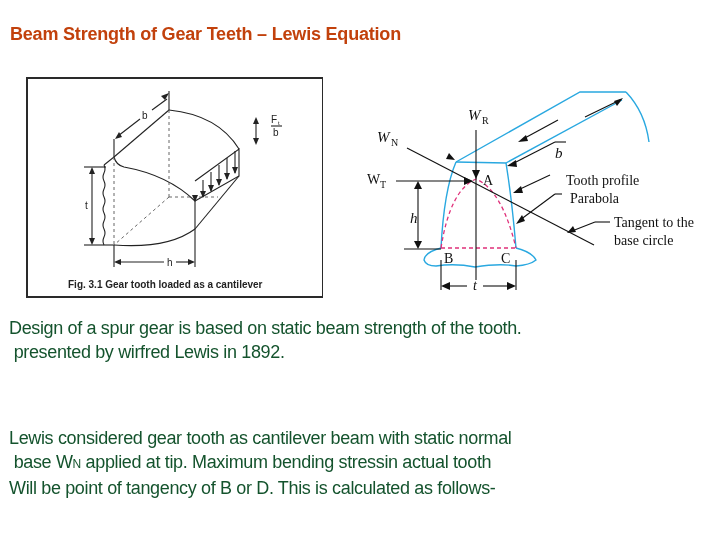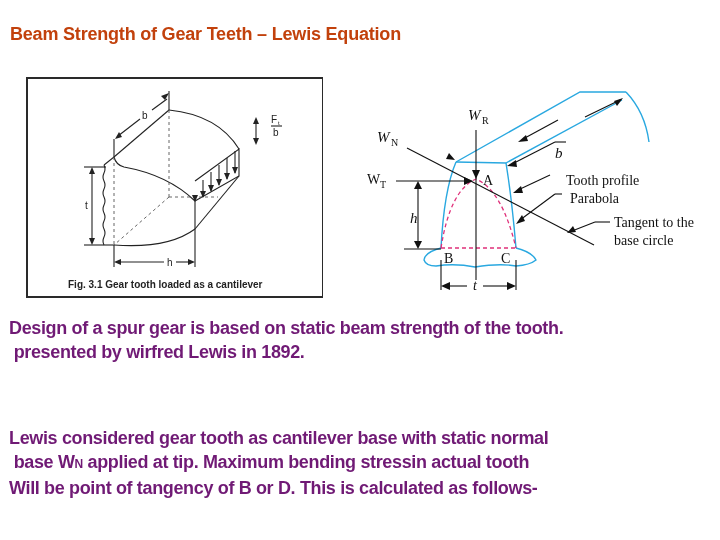--- a/index.html
+++ b/index.html
@@ -2,21 +2,21 @@
 <html><head>
 <meta charset="utf-8">
 <style>
   html, body { margin:0; padding:0; background:#ffffff; }
   body { width:720px; height:540px; position:relative; overflow:hidden; font-family:"Liberation Sans", sans-serif; }
   .title { position:absolute; left:10px; top:24px; font-size:18px; font-weight:bold; color:#c2410c; letter-spacing:-0.2px; white-space:nowrap; }
   .fig-left { position:absolute; left:26px; top:77px; width:297px; height:221px; box-sizing:border-box; border:2px solid #2a2a2a; border-right-width:1.5px; background:#fff; }
   .fig-left svg { position:absolute; left:0; top:0; }
   .fig-caption { position:absolute; left:40px; top:200px; font-size:10px; font-weight:bold; color:#222; white-space:nowrap; }
   .fig-right { position:absolute; left:340px; top:90px; width:380px; height:220px; }
-  .para { position:absolute; left:9px; font-size:18px; font-weight:bold; color:#701a75; line-height:24px; letter-spacing:-0.35px; white-space:pre; }
+  .para { position:absolute; left:9px; font-size:18px; font-weight:normal; color:#14532d; line-height:24px; letter-spacing:-0.35px; white-space:pre; }
   .p1 { top:316px; }
   .p2 { top:426px; }
   .sub-n { font-size:12px; }
 </style>
 </head>
 <body>
 
 <div class="title">Beam Strength of Gear Teeth – Lewis Equation</div>
 
 <div class="fig-left">
@@ -158,13 +158,13 @@
       <text x="226" y="95" font-size="14">Tooth profile</text>
       <text x="230" y="113" font-size="14">Parabola</text>
       <text x="274" y="137" font-size="14">Tangent to the</text>
       <text x="274" y="155" font-size="14">base circle</text>
     </g>
   </svg>
 </div>
 
 <div class="para p1"><div>Design of a spur gear is based on static beam strength of the tooth.</div><div> presented by wirfred Lewis in 1892.</div></div>
 
-<div class="para p2"><div>Lewis considered gear tooth as cantilever base with static normal</div><div><span> base W</span><span class="sub-n">N</span><span> applied at tip. Maximum bending stressin actual tooth</span></div><div>Will be point of tangency of B or D. This is calculated as follows-</div></div>
+<div class="para p2"><div>Lewis considered gear tooth as cantilever beam with static normal</div><div><span> base W</span><span class="sub-n">N</span><span> applied at tip. Maximum bending stressin actual tooth</span></div><div>Will be point of tangency of B or D. This is calculated as follows-</div></div>
 
 </body></html>

